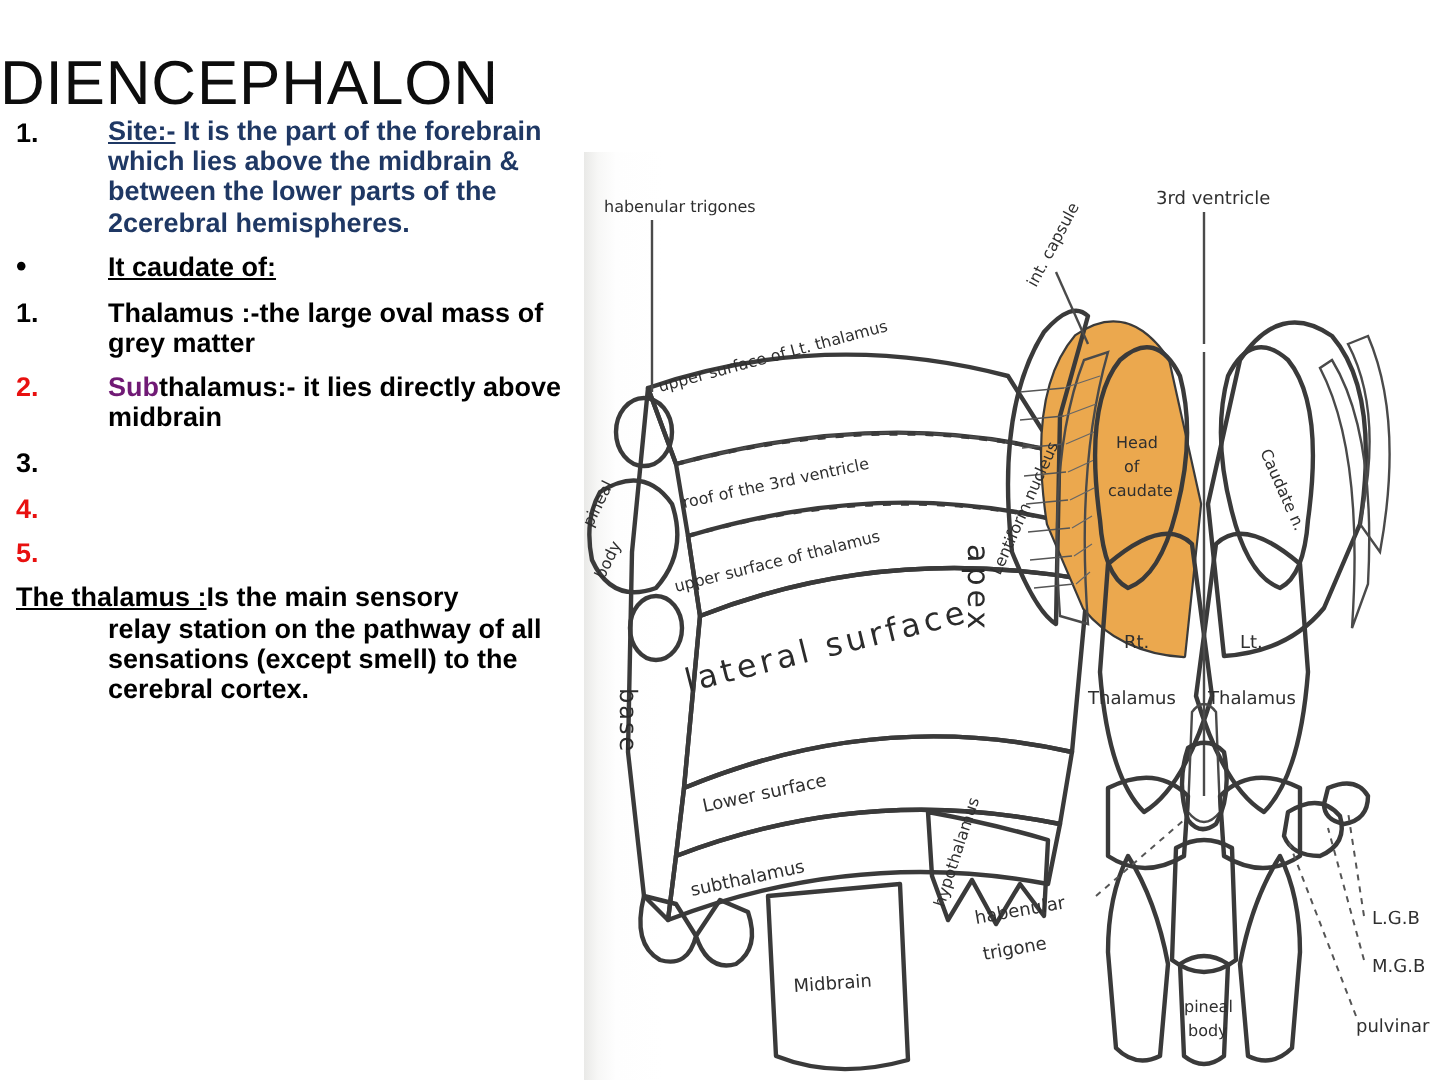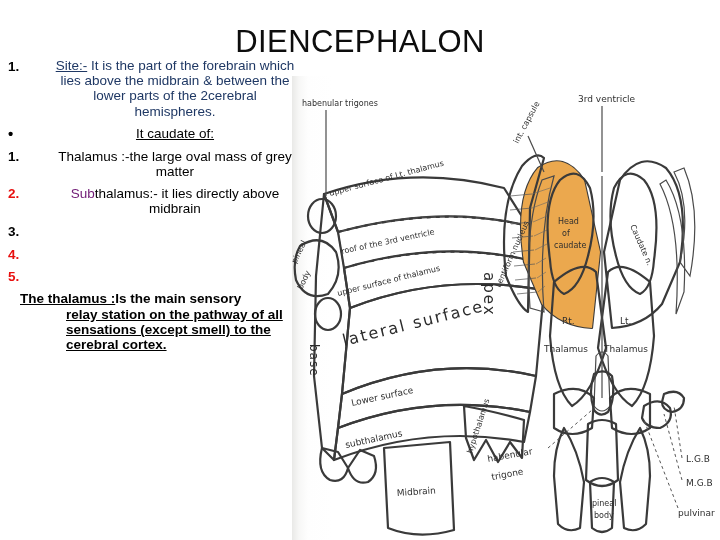--- a/index.html
+++ b/index.html
@@ -4,52 +4,51 @@
 <style>
   html,body{margin:0;padding:0;}
   body{
     width:720px;height:540px;overflow:hidden;background:#ffffff;
     font-family:"Liberation Sans",sans-serif;
   }
   .slide{position:relative;width:720px;height:540px;background:#fff;}
 
   
   .title{
-    position:absolute;left:0;top:26px;width:720px;text-align:center;
+    position:absolute;left:0;top:26px;width:720px;
     font-family:"Liberation Sans",sans-serif;
     font-size:31px;font-weight:400;color:#0d0d0d;letter-spacing:.4px;
     line-height:1;
   }
 
   
   .textcol{
     position:absolute;left:8px;top:58px;width:288px;
   }
   .item{display:flex;align-items:flex-start;margin-bottom:7px;}
   .marker{
     flex:0 0 46px;width:46px;
     font-size:13.5px;font-weight:bold;line-height:15.2px;
     color:#000;padding-top:.5px;
   }
   .marker.red{color:#e8100f;}
   .marker.bullet{font-size:15px;}
   .body{
     flex:1 1 auto;
-    font-size:13.5px;font-weight:normal;line-height:15.2px;
+    font-size:13.5px;font-weight:bold;line-height:15.2px;
     color:#000;
-    text-align:center;
   }
   .item.navy .body{color:#1f3864;}
   .u{text-decoration:underline;}
   .red{color:#701a75;}
   .hang{
     font-size:13.5px;font-weight:bold;line-height:15.2px;color:#000;
-    padding-left:0;margin-top:3px;margin-left:12px;
-  }
-  .hang .rest{display:block;padding-left:46px;margin-top:0;text-decoration:underline;}
+    padding-left:0;margin-top:3px;
+  }
+  .hang .rest{display:block;padding-left:46px;margin-top:0;}
   .hang .lead{display:inline;}
 
   
   .figure{
     position:absolute;left:292px;top:76px;width:428px;height:464px;
     background:#fdfdfc;overflow:hidden;
   }
   .figure .paper{
     position:absolute;inset:0;
     background:

